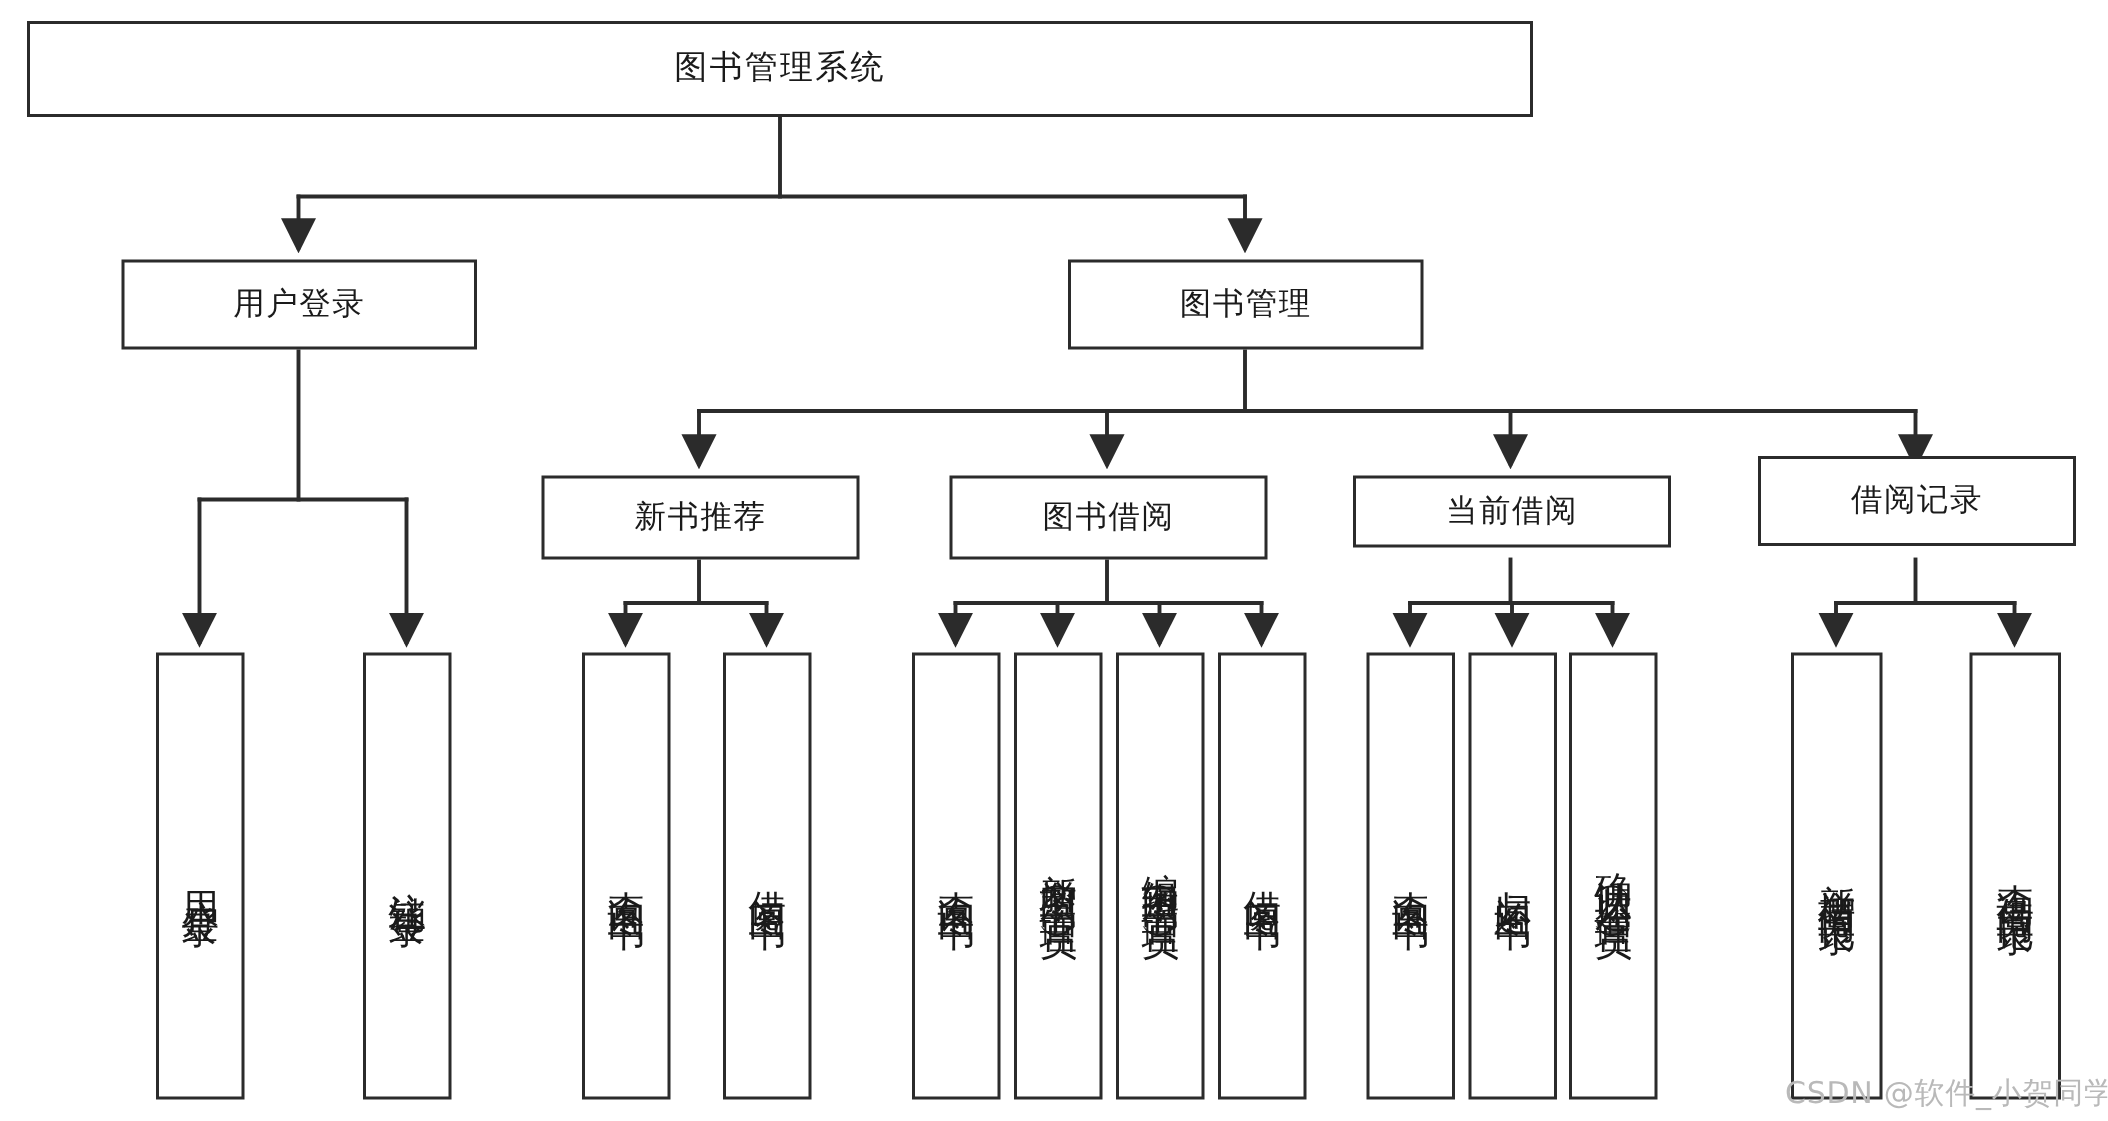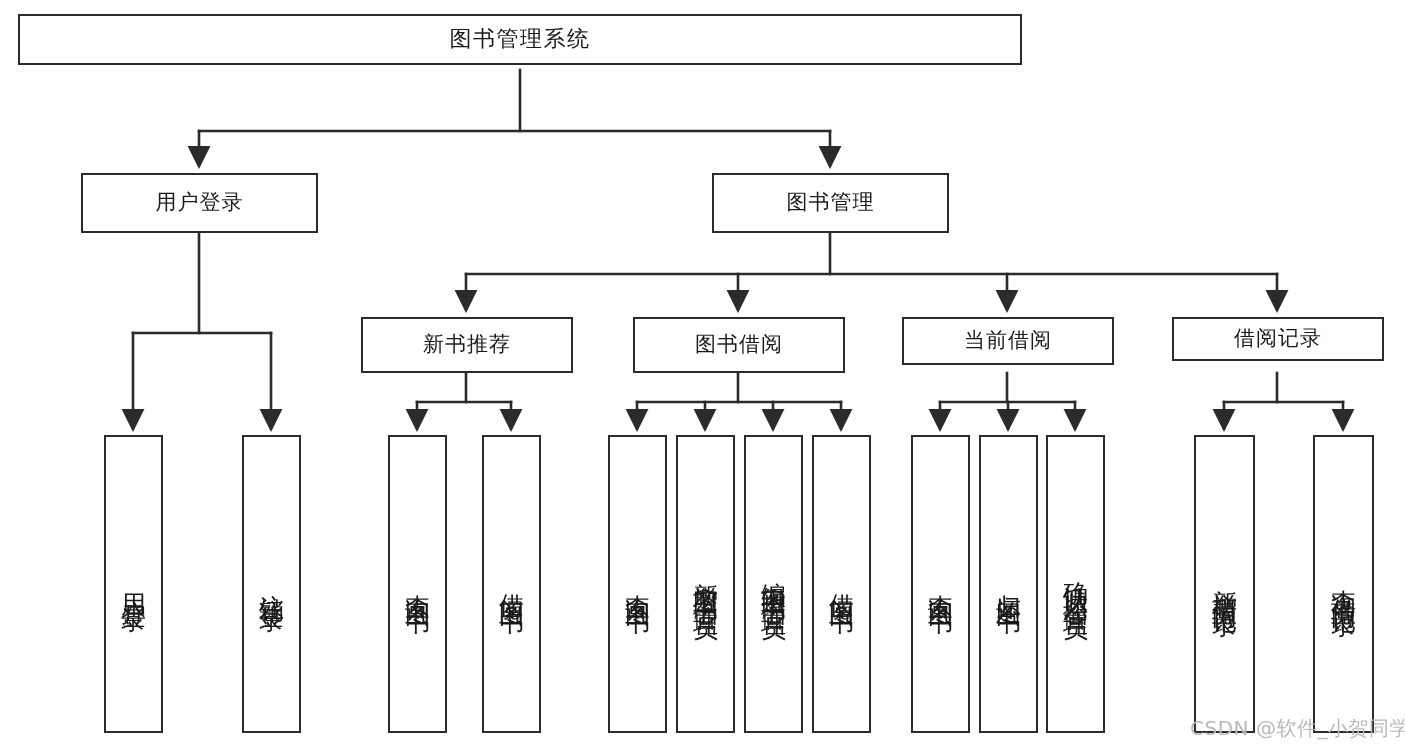--- a/index.html
+++ b/index.html
@@ -127,21 +127,21 @@
       <path d="M 1008 402 L 1008 428" marker-end="url(#arrow)"></path>
       <path d="M 1075 402 L 1075 428" marker-end="url(#arrow)"></path>
 
       <path d="M 1277 373 L 1277 402"></path>
       <path d="M 1224 402 L 1343 402"></path>
       <path d="M 1224 402 L 1224 428" marker-end="url(#arrow)"></path>
       <path d="M 1343 402 L 1343 428" marker-end="url(#arrow)"></path>
     </g>
   </svg>
 
-  <div class="node horiz root" style="left:18px; top:14px; width:1004px; height:51px;">
+  <div class="node horiz root" style="left:18px; top:14px; width:1004px; height:64px;">
     <span class="label">图书管理系统</span>
   </div>
 
   <div class="node horiz" style="left:81px; top:173px; width:237px; height:60px;">
     <span class="label">用户登录</span>
   </div>
 
   <div class="node horiz" style="left:712px; top:173px; width:237px; height:60px;">
     <span class="label">图书管理</span>
   </div>
@@ -151,21 +151,21 @@
   </div>
 
   <div class="node horiz" style="left:361px; top:317px; width:212px; height:56px;">
     <span class="label">新书推荐</span>
   </div>
 
   <div class="node horiz" style="left:902px; top:317px; width:212px; height:48px;">
     <span class="label">当前借阅</span>
   </div>
 
-  <div class="node horiz" style="left:1172px; top:317px; width:212px; height:44px;">
+  <div class="node horiz" style="left:1172px; top:304px; width:212px; height:60px;">
     <span class="label">借阅记录</span>
   </div>
 
   <div class="node vert" style="left:104px; top:435px; width:59px; height:298px;">
     <span class="label">用户登录</span>
   </div>
   <div class="node vert" style="left:242px; top:435px; width:59px; height:298px;">
     <span class="label">注销登录</span>
   </div>
 

